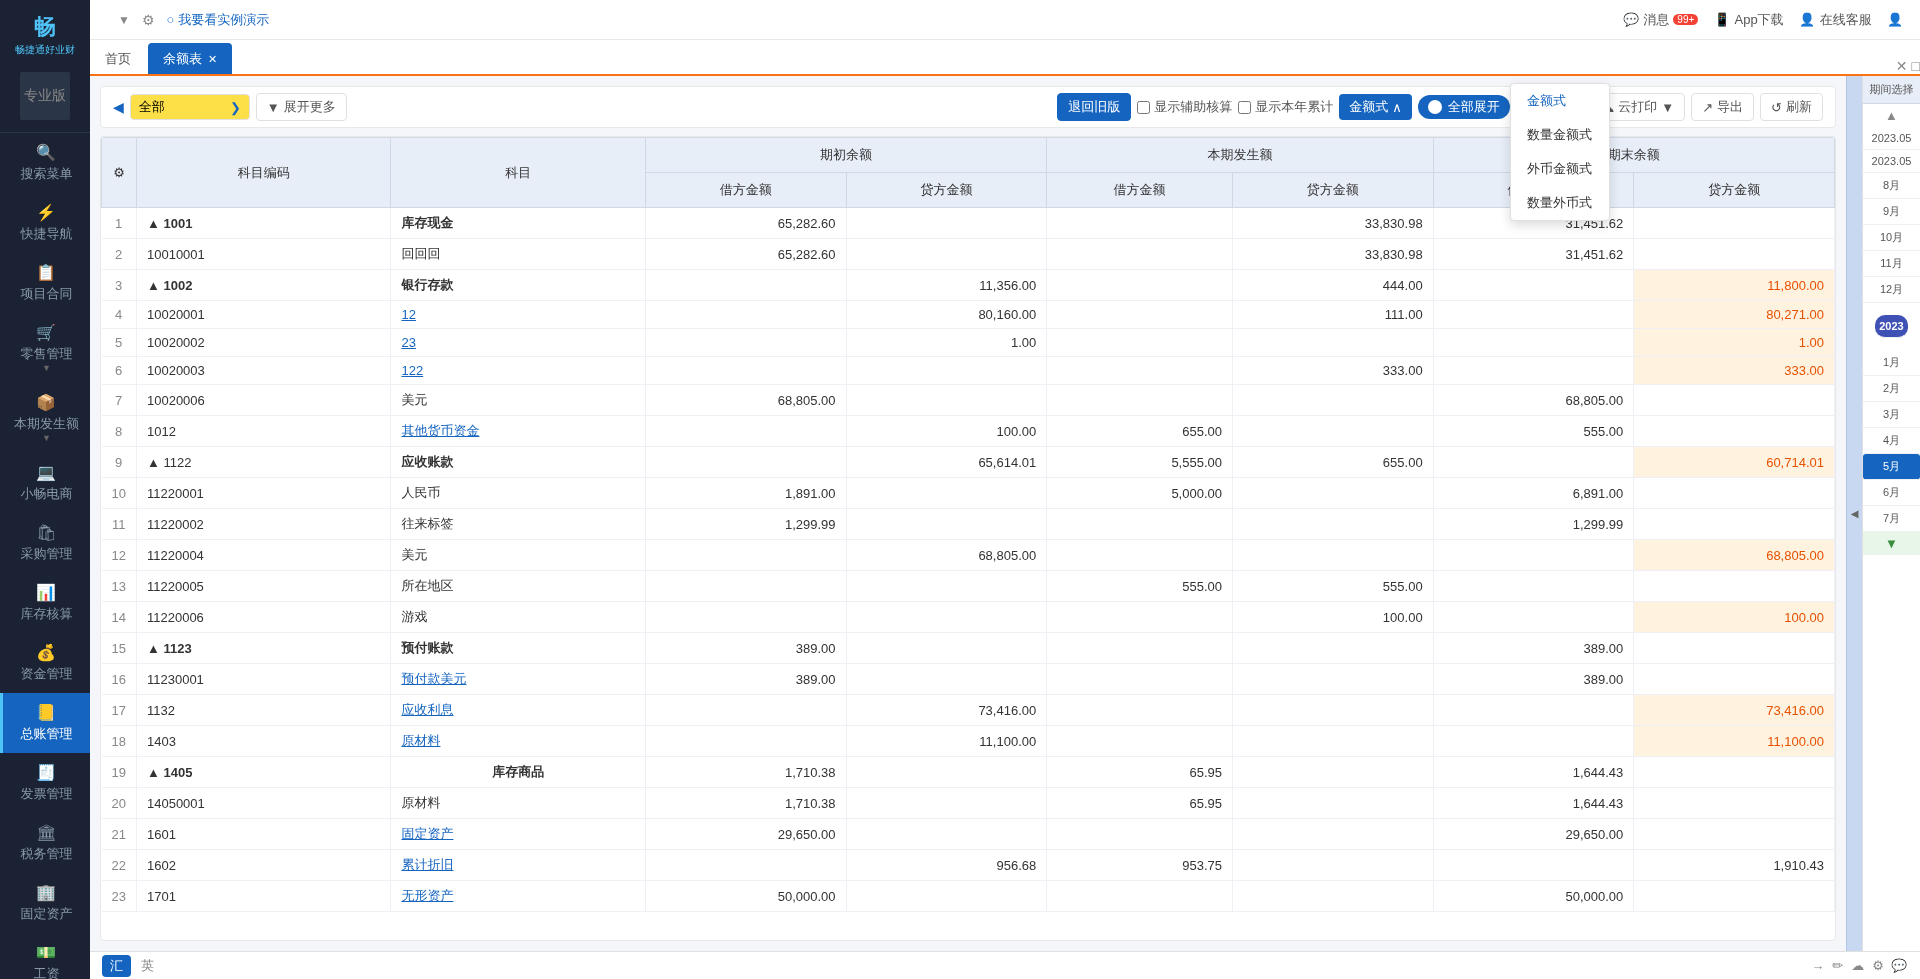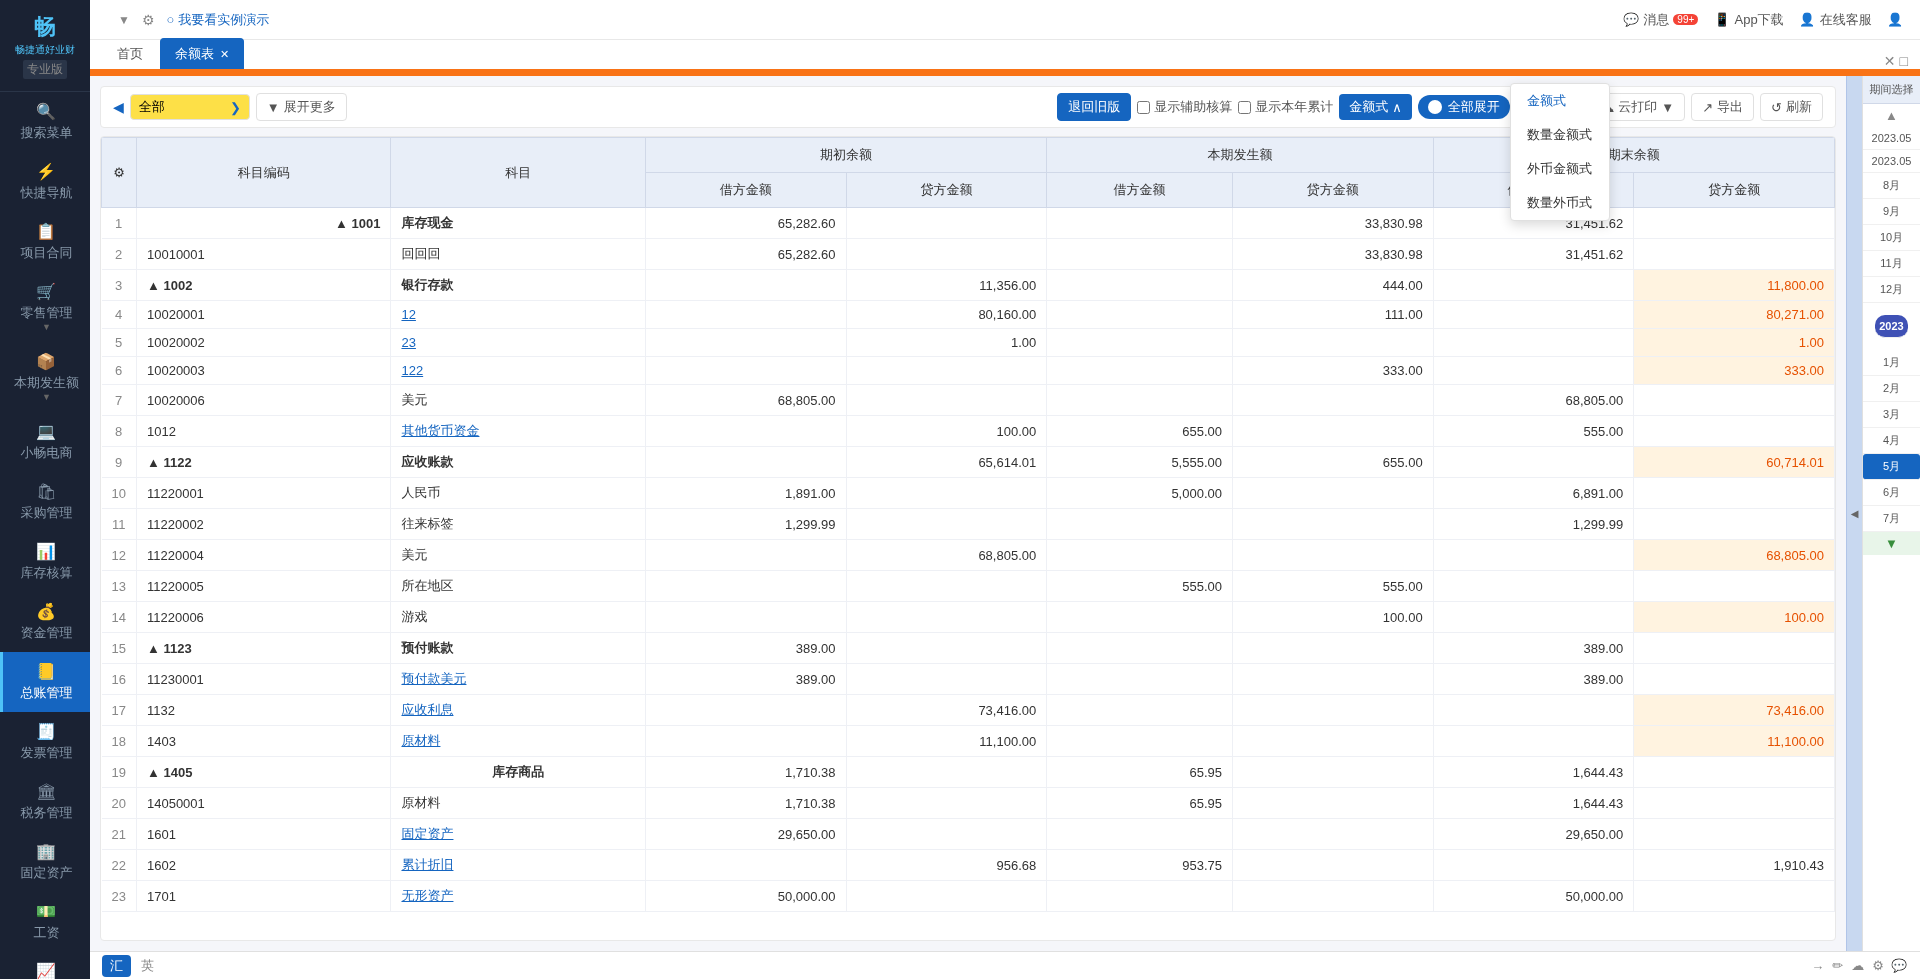--- a/index.html
+++ b/index.html
@@ -34,26 +34,26 @@
       font-weight: bold;
     }
     #sidebar .logo .logo-text {
       font-size: 10px;
       color: #4fc3f7;
       margin-top: 2px;
       line-height: 1.2;
       text-align: center;
     }
     #sidebar .logo .logo-sub {
-      font-size: 12px;
+      font-size: 14px;
       color: #888;
       background: #2a3548;
       border-radius: 2px;
-      padding: 1px 4px;
-      margin-top: 4px;
+      padding: 15px 4px;
+      margin-top: 16px;
     }
     .nav-item {
       width: 100%;
       padding: 10px 4px;
       display: flex;
       flex-direction: column;
       align-items: center;
       color: #8899aa;
       cursor: pointer;
       border-left: 3px solid transparent;
@@ -133,22 +133,22 @@
       min-width: 16px;
       text-align: center;
     }
 
     
     #tabbar {
       height: 36px;
       background: #fff;
       display: flex;
       align-items: flex-end;
-      padding: 0 12px;
-      border-bottom: 7px solid #f97316;
+      padding: 0 0;
+      border-bottom: 2px solid #f97316;
       gap: 2px;
     }
     .tab {
       padding: 6px 14px;
       cursor: pointer;
       color: #555;
       border-radius: 4px 4px 0 0;
       display: flex;
       align-items: center;
       gap: 6px;
@@ -608,21 +608,21 @@
                 <th>贷方金额</th>
                 <th>借方金额</th>
                 <th>贷方金额</th>
                 <th>借方金额</th>
                 <th>贷方金额</th>
               </tr>
             </thead>
             <tbody id="table-body">
             <tr>
                   <td class="num-col">1</td>
-                  <td class="code-col" style="font-weight: bold; text-align: right;">▲ 1001</td>
+                  <td class="code-col" style="font-weight: bold;">▲ 1001</td>
                   <td class="name-col" style="font-weight: bold;">库存现金</td>
                   <td>65,282.60</td>
                   <td></td>
                   <td></td>
                   <td>33,830.98</td>
                   <td>31,451.62</td>
                   <td></td>
                 </tr>
                 <tr>
                   <td class="num-col">2</td>
@@ -696,21 +696,21 @@
                   <td class="name-col"><span class="underline">其他货币资金</span></td>
                   <td></td>
                   <td>100.00</td>
                   <td>655.00</td>
                   <td></td>
                   <td>555.00</td>
                   <td></td>
                 </tr>
                 <tr>
                   <td class="num-col">9</td>
-                  <td class="code-col" style="font-weight: bold;">▲ 1122</td>
+                  <td class="code-col" style="font-weight: normal;">▲ 1122</td>
                   <td class="name-col" style="font-weight: bold;">应收账款</td>
                   <td></td>
                   <td>65,614.01</td>
                   <td>5,555.00</td>
                   <td>655.00</td>
                   <td></td>
                   <td class="highlight">60,714.01</td>
                 </tr>
                 <tr>
                   <td class="num-col">10</td>

